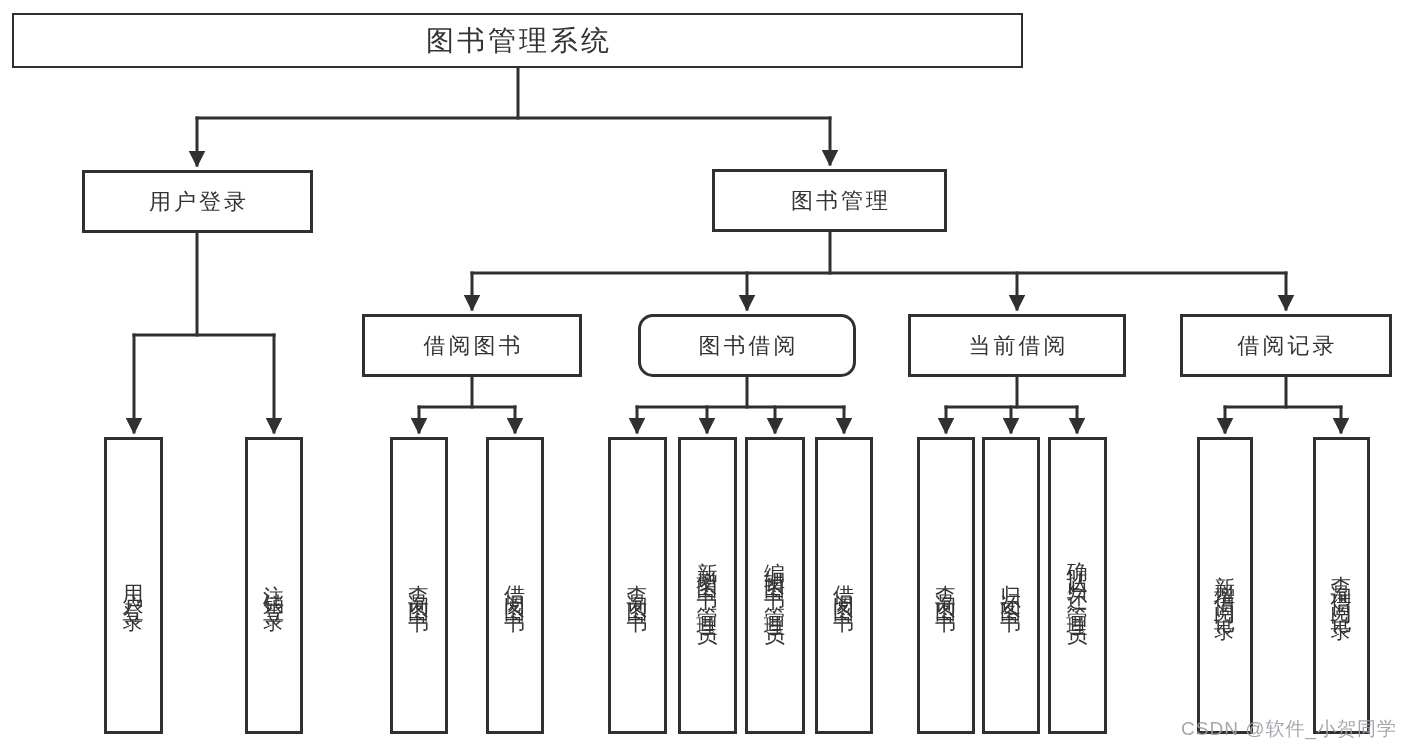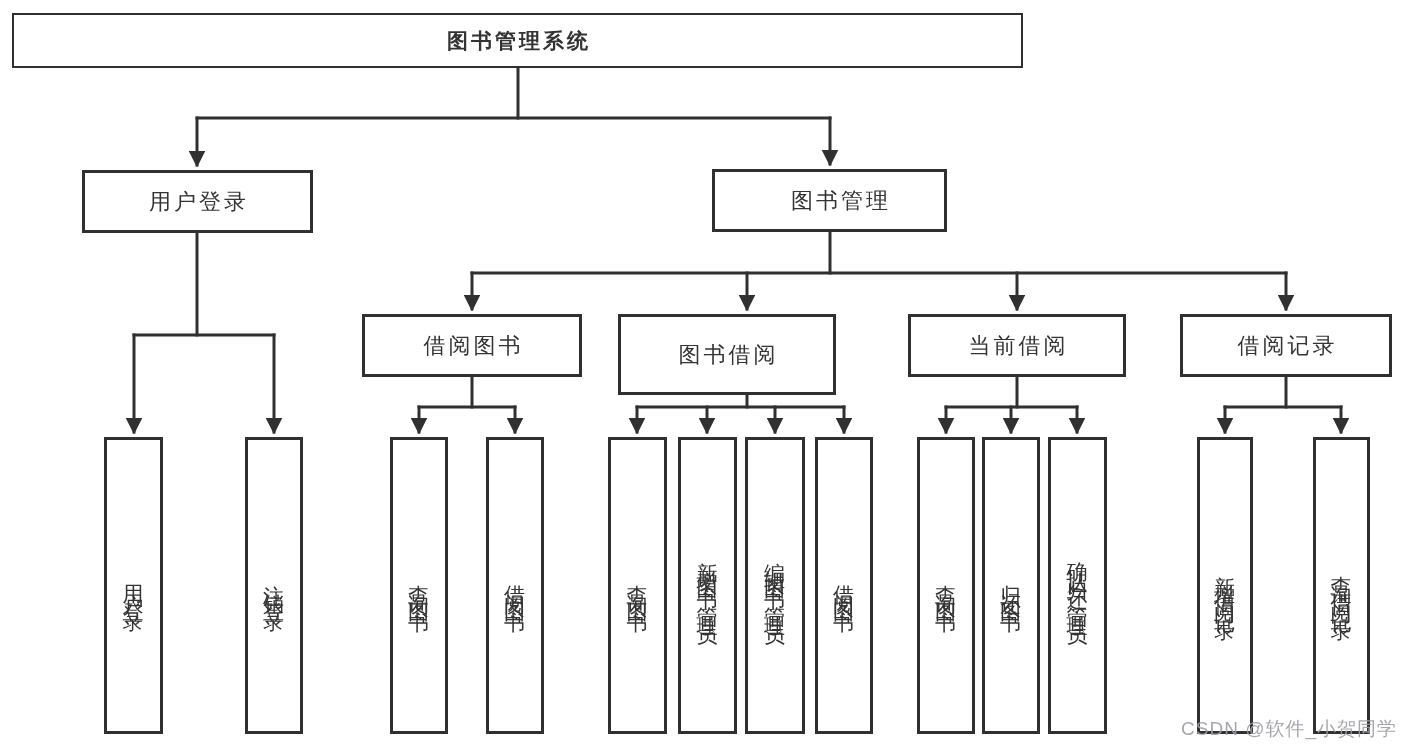--- a/index.html
+++ b/index.html
@@ -21,21 +21,21 @@
     z-index:2;
   }
   .node.root { border-width:2px; }
   .hlabel {
     font-size:22px;
     color:#333333;
     letter-spacing:3px;
     white-space:nowrap;
     text-indent:3px;
   }
-  .root .hlabel { font-size:21px;font-weight:bold; }
+  .root .hlabel { font-size:28px; }
   .vlabel {
     writing-mode:vertical-rl;
     text-orientation:mixed;
     font-size:21px;
     line-height:1;
     letter-spacing:9px;
     color:#333333;
     white-space:nowrap;
   }
   svg.connectors {
@@ -134,21 +134,21 @@
   <div class="node" style="left:82px; top:170px; width:231px; height:63px;">
     <span class="hlabel">用户登录</span>
   </div>
   <div class="node" style="left:712px; top:169px; width:235px; height:63px;padding-left:20px;">
     <span class="hlabel">图书管理</span>
   </div>
 
   <div class="node" style="left:362px; top:314px; width:220px; height:63px;">
     <span class="hlabel">借阅图书</span>
   </div>
-  <div class="node" style="left:618px; top:314px; width:218px; height:81px;">
+  <div class="node" style="left:638px; top:314px; width:218px; height:63px;border-radius:15px;">
     <span class="hlabel">图书借阅</span>
   </div>
   <div class="node" style="left:908px; top:314px; width:218px; height:63px;">
     <span class="hlabel">当前借阅</span>
   </div>
   <div class="node" style="left:1180px; top:314px; width:212px; height:63px;">
     <span class="hlabel">借阅记录</span>
   </div>
 
   <div class="node" style="left:104px; top:437px; width:59px; height:297px;">

